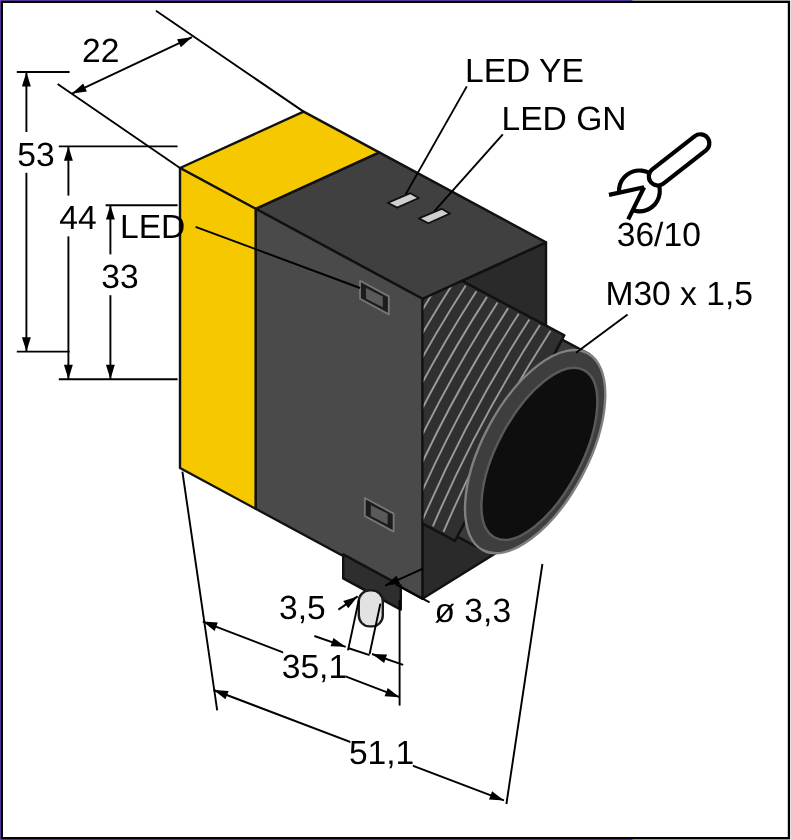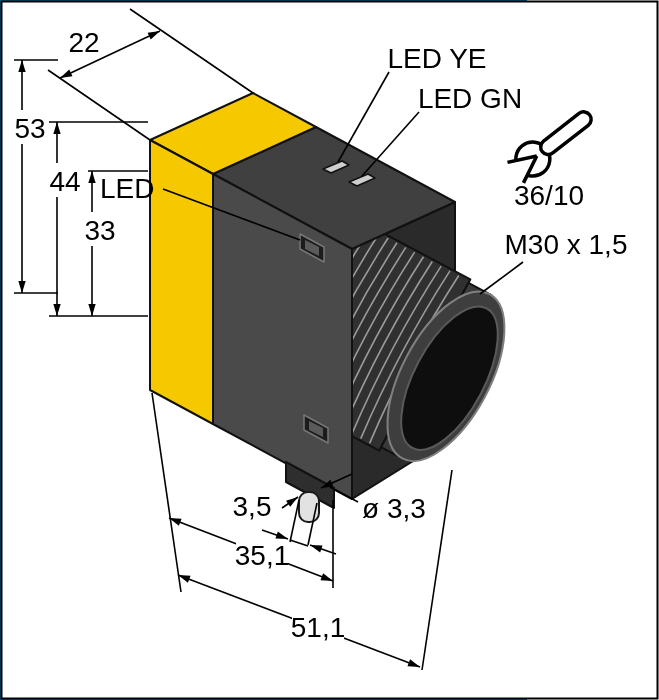--- a/index.html
+++ b/index.html
@@ -1,16 +1,16 @@
 <!DOCTYPE html>
 <html><head>
 <meta charset="utf-8">
 <style>
   html,body{margin:0;padding:0;background:#ffffff;}
-  .stage{width:527px;height:700px;position:relative;background:#0369a1;}
+  .stage{width:527px;height:700px;position:relative;background:#8b5cf6;}
   svg{display:block;}
   text{font-family:"Liberation Sans","DejaVu Sans",sans-serif;font-size:28px;fill:#000;}
   .dimline{stroke:#000;stroke-width:1.6;fill:none;}
   .leader{stroke:#000;stroke-width:1.6;fill:none;}
   .bg{fill:#ffffff;stroke:none;}
 </style>
 </head>
 <body>
 
 <div class="stage">

